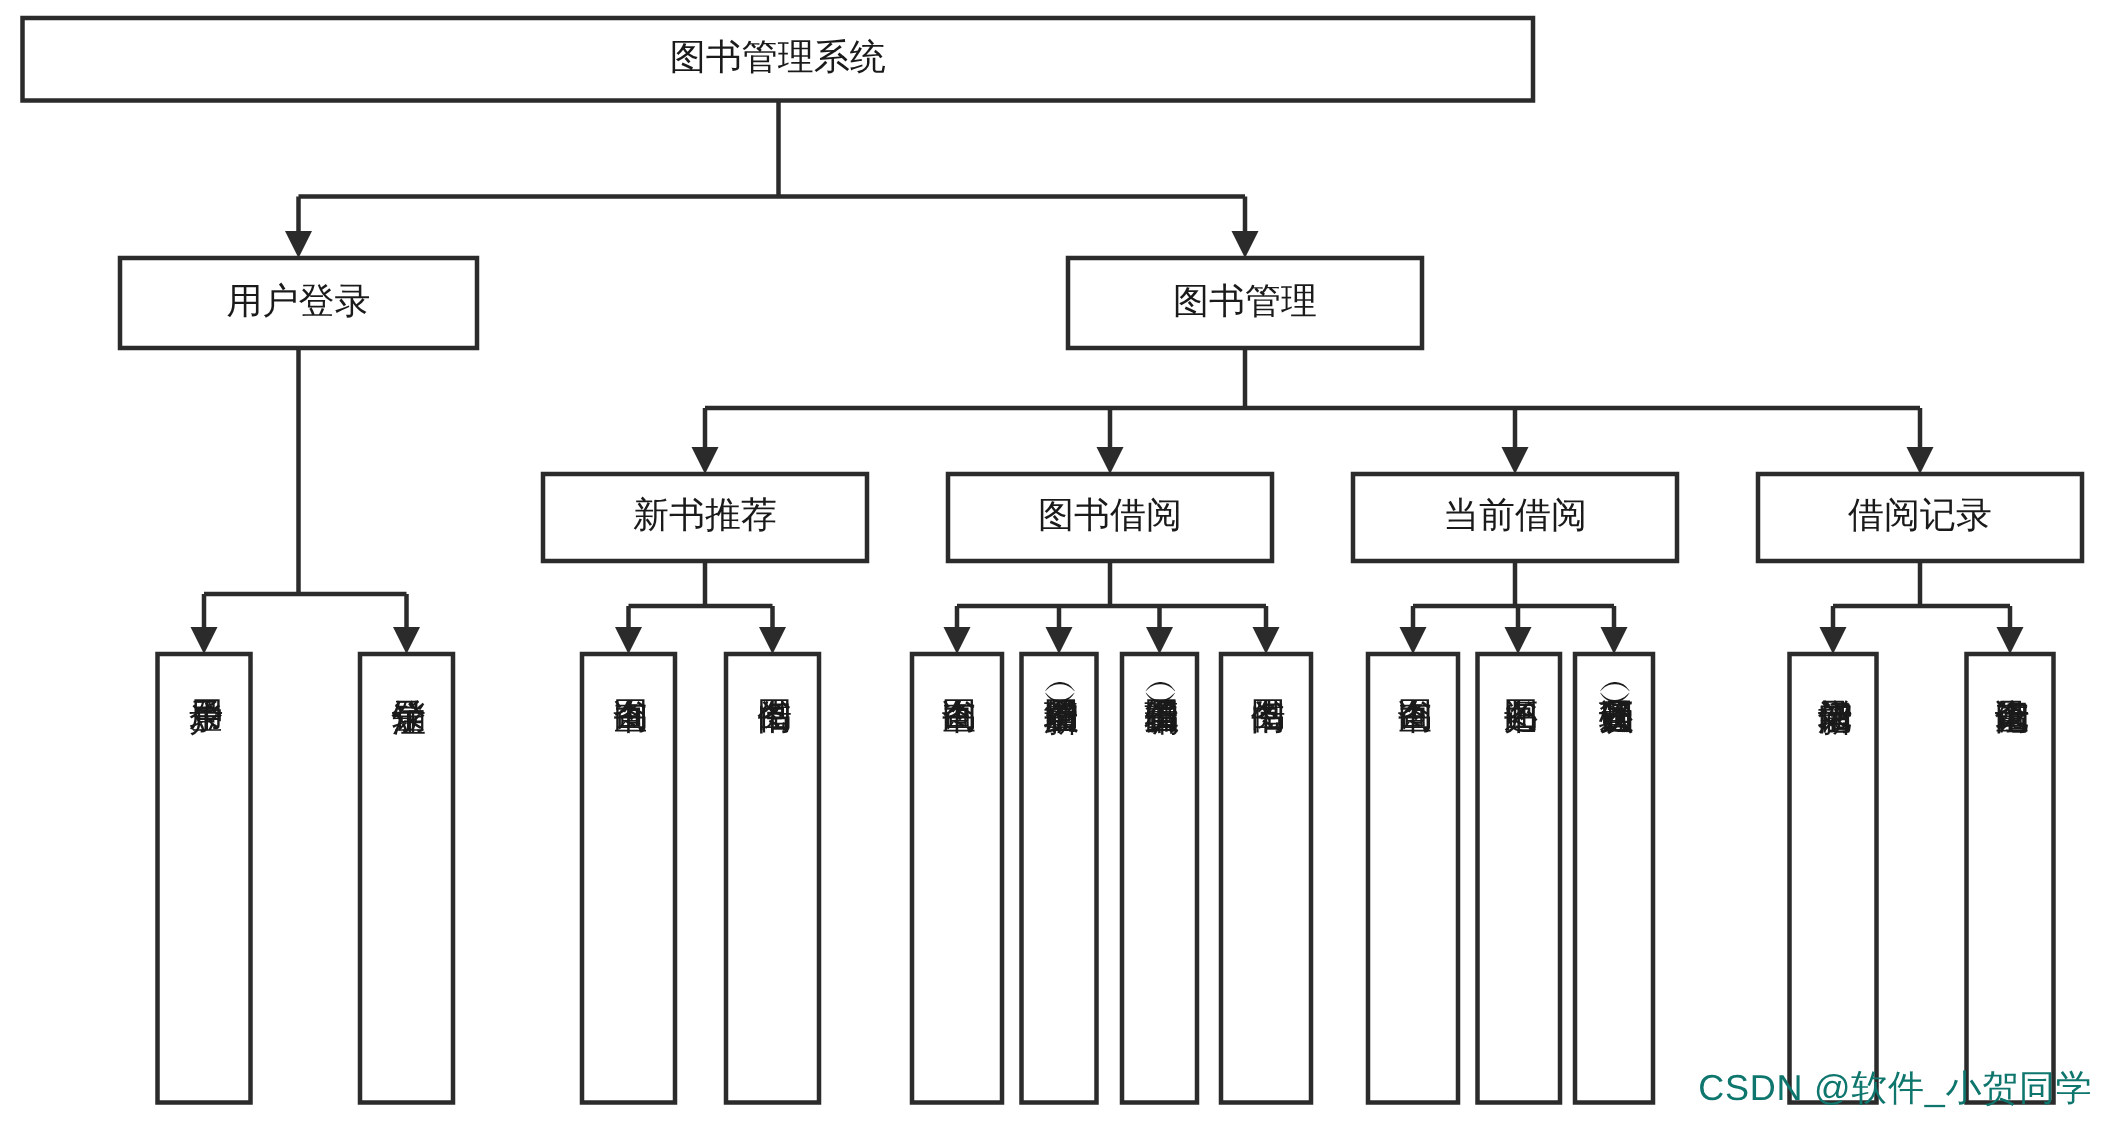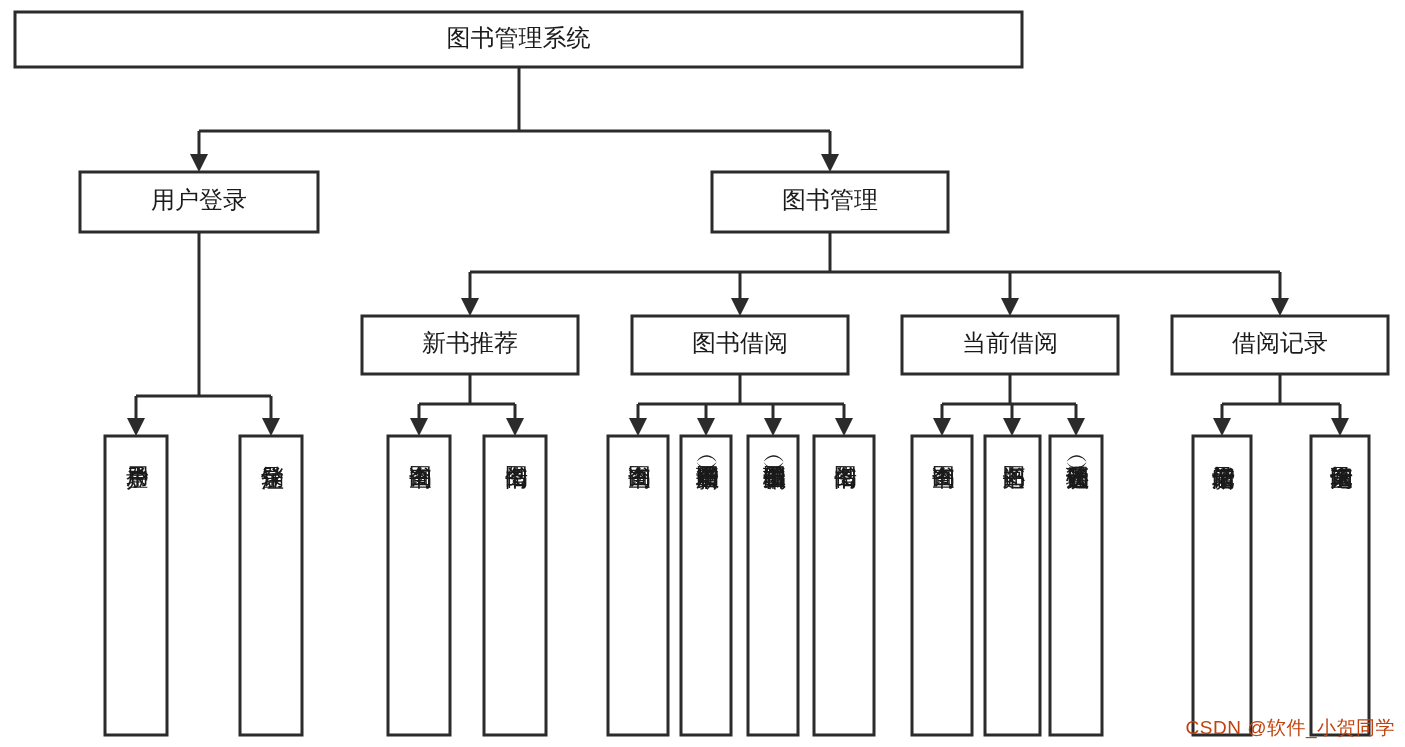--- a/index.html
+++ b/index.html
@@ -18,21 +18,21 @@
     text-anchor:middle;
     dominant-baseline:middle;
   }
   .node-label.horizontal{font-size:24px;}
   .node-label.vertical{font-size:23px;writing-mode:vertical-rl;text-orientation:upright;}
   .connector{stroke:#2b2b2b;stroke-width:3;fill:none;}
   .arrow-head{fill:#2b2b2b;stroke:none;}
   .watermark{
     position:absolute;right:10px;bottom:6px;
     font-family:"Liberation Sans","DejaVu Sans",sans-serif;
-    font-size:19px;color:#c2410c;letter-spacing:.5px;
+    font-size:24px;color:#0f766e;letter-spacing:.5px;
     white-space:nowrap;user-select:none;
   }
 </style>
 </head>
 <body>
 
 <div id="diagram-root">
   <svg id="tree-svg" viewBox="0 0 1405 747">
     <g id="connectors-layer">
         <line x1="519" y1="67" x2="519" y2="131" class="connector"></line>

